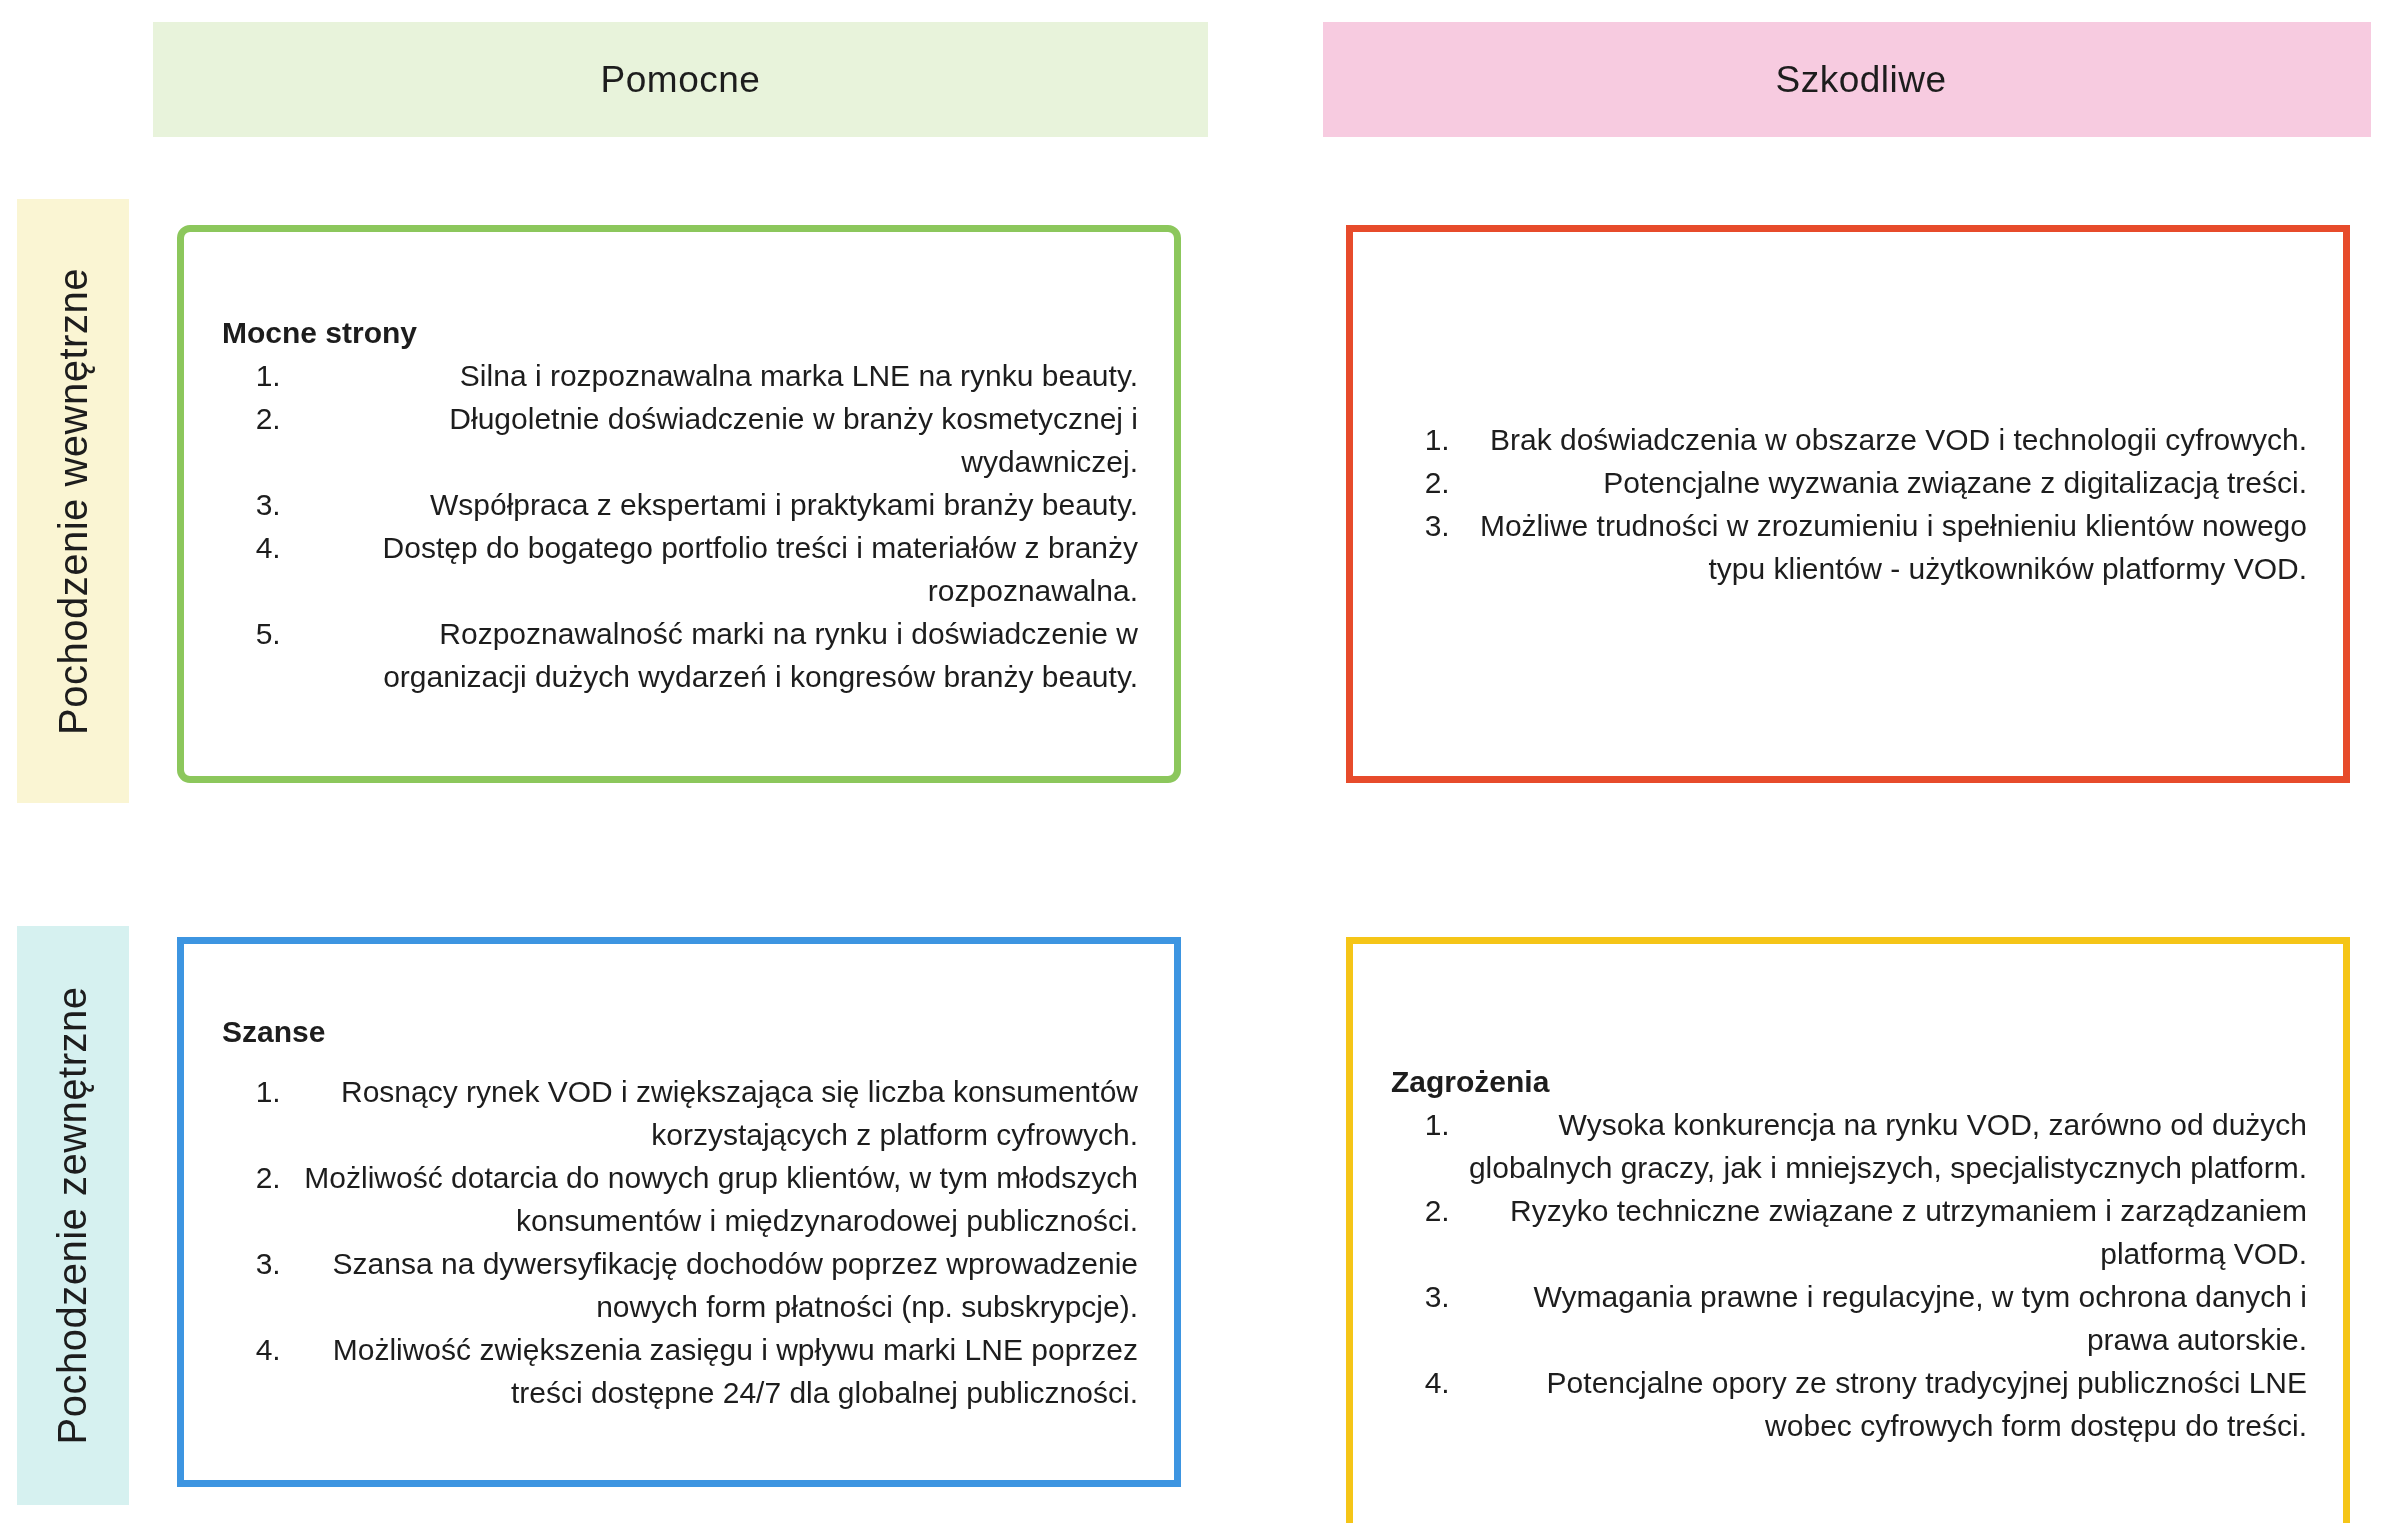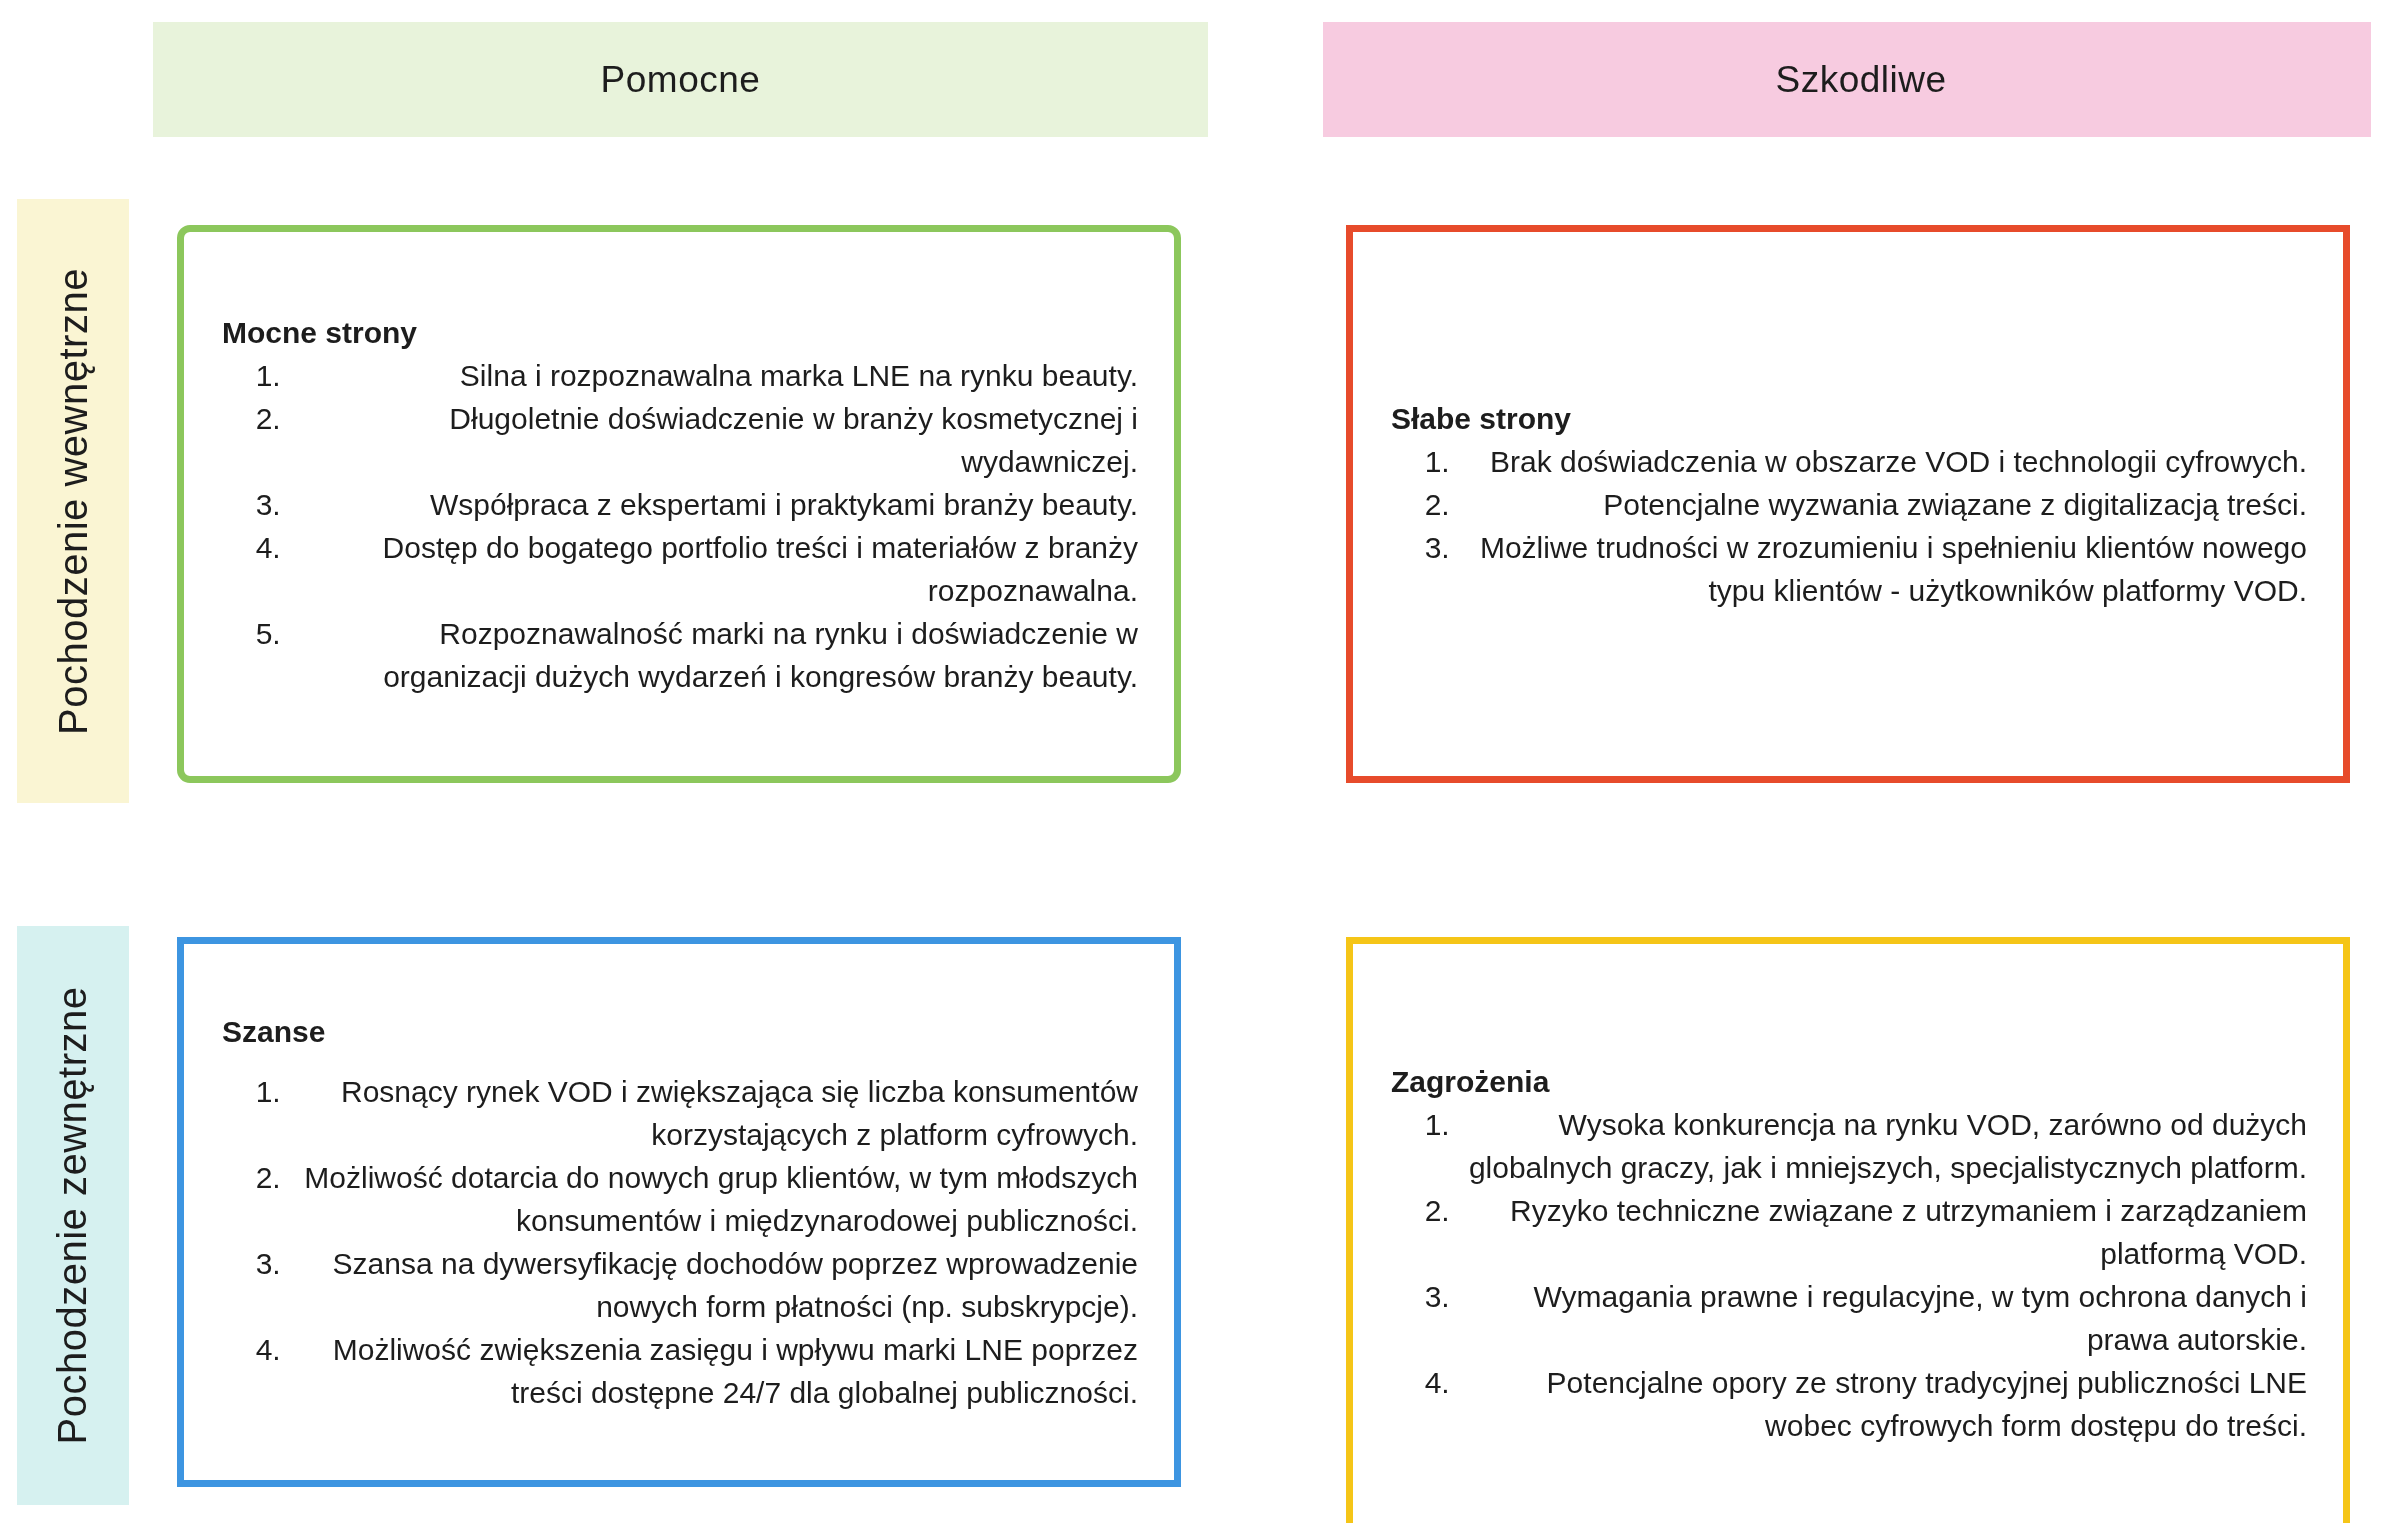--- a/index.html
+++ b/index.html
@@ -94,21 +94,20 @@
     <ol class="quad-list">
         <li>Silna i rozpoznawalna marka LNE na rynku beauty.</li>
         <li>Długoletnie doświadczenie w branży kosmetycznej i wydawniczej.</li>
         <li>Współpraca z ekspertami i praktykami branży beauty.</li>
         <li>Dostęp do bogatego portfolio treści i materiałów z branży rozpoznawalna.</li>
         <li>Rozpoznawalność marki na rynku i doświadczenie w organizacji dużych wydarzeń i kongresów branży beauty.</li>
       </ol>
   </div>
 
   <div class="quad weaknesses" style="border-color: rgb(231, 75, 43);">
-    <div class="quad-title">Słabe strony</div>
     <ol class="quad-list">
         <li>Brak doświadczenia w obszarze VOD i technologii cyfrowych.</li>
         <li>Potencjalne wyzwania związane z digitalizacją treści.</li>
         <li>Możliwe trudności w zrozumieniu i spełnieniu klientów nowego typu klientów - użytkowników platformy VOD.</li>
       </ol>
   </div>
 
   <div class="quad opportunities" style="border-color: rgb(61, 149, 225); gap: 17px;">
     <div class="quad-title">Szanse</div>
     <ol class="quad-list">

